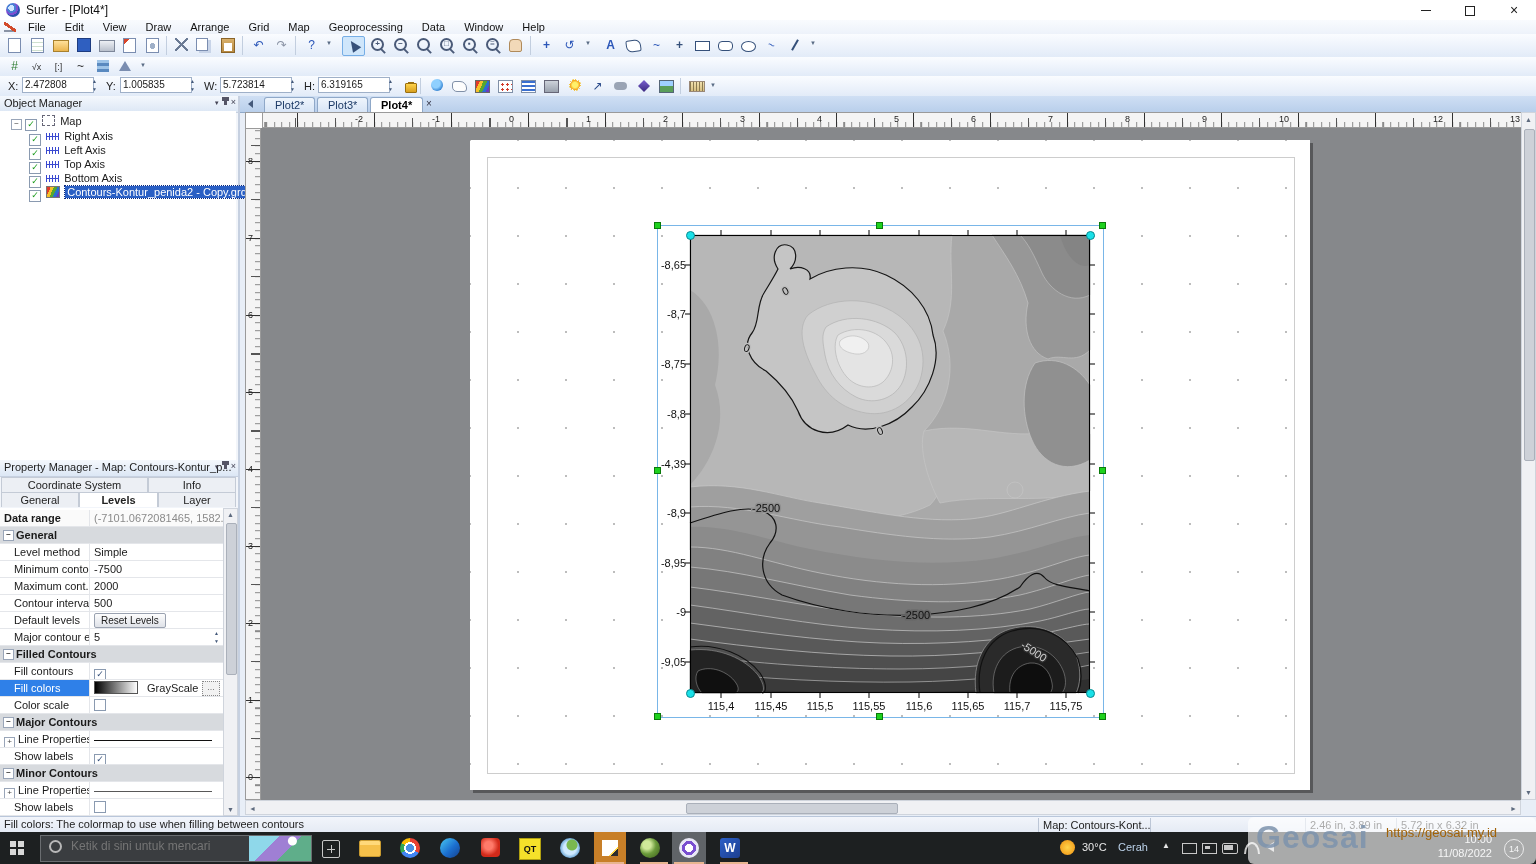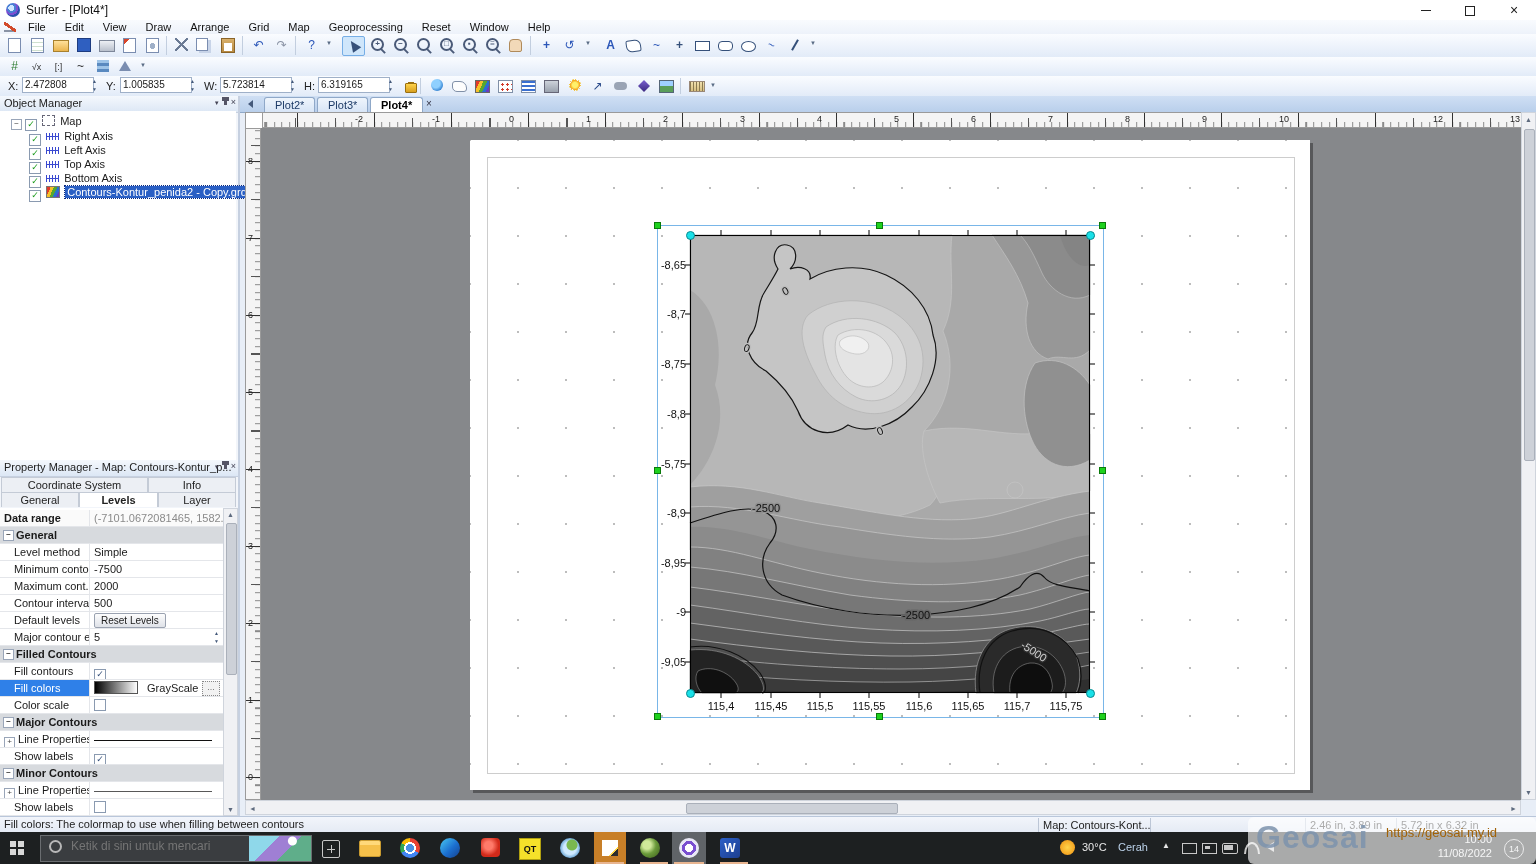--- a/index.html
+++ b/index.html
@@ -128,21 +128,21 @@
     <div class="abs feather"></div>
     <div class="abs" style="left:20px;top:0;">
       <span class="menuitem">File</span>
       <span class="menuitem">Edit</span>
       <span class="menuitem">View</span>
       <span class="menuitem">Draw</span>
       <span class="menuitem">Arrange</span>
       <span class="menuitem">Grid</span>
       <span class="menuitem">Map</span>
       <span class="menuitem">Geoprocessing</span>
-      <span class="menuitem">Reset</span>
+      <span class="menuitem">Data</span>
       <span class="menuitem">Window</span>
       <span class="menuitem">Help</span>
     </div>
     <div class="abs childctl" style="left:1490px;">–</div>
     <div class="abs childctl" style="left:1506px;">❐</div>
     <div class="abs childctl" style="left:1522px;">×</div>
   </div>
 
   <div class="abs toolrow" style="top:34px;height:23px;">
     <div class="ti" style="left:4px;top:2px;">
@@ -549,21 +549,21 @@
       <path d="M-5,30 H0 M-5,79 H0 M-5,129 H0 M-5,179 H0 M-5,229 H0 M-5,278 H0 M-5,328 H0 M-5,377 H0 M-5,427 H0" stroke="#000" stroke-width="1"></path>
       <path d="M400,30 h5 M400,79 h5 M400,129 h5 M400,179 h5 M400,229 h5 M400,278 h5 M400,328 h5 M400,377 h5 M400,427 h5" stroke="#000" stroke-width="1"></path>
       <path d="M31,458 v5 M81,458 v5 M130,458 v5 M179,458 v5 M229,458 v5 M278,458 v5 M327,458 v5 M376,458 v5" stroke="#000" stroke-width="1"></path>
       <path d="M31,0 v-5 M81,0 v-5 M130,0 v-5 M179,0 v-5 M229,0 v-5 M278,0 v-5 M327,0 v-5 M376,0 v-5" stroke="#000" stroke-width="1"></path>
     </svg>
 
     <div class="ticklab" style="left:385px;top:131px;width:40px;text-align:right;">-8,65</div>
     <div class="ticklab" style="left:385px;top:180px;width:40px;text-align:right;">-8,7</div>
     <div class="ticklab" style="left:385px;top:230px;width:40px;text-align:right;">-8,75</div>
     <div class="ticklab" style="left:385px;top:280px;width:40px;text-align:right;">-8,8</div>
-    <div class="ticklab" style="left:385px;top:330px;width:40px;text-align:right;">-5,75</div>
+    <div class="ticklab" style="left:385px;top:330px;width:40px;text-align:right;">-4,39</div>
     <div class="ticklab" style="left:385px;top:379px;width:40px;text-align:right;">-8,9</div>
     <div class="ticklab" style="left:385px;top:429px;width:40px;text-align:right;">-8,95</div>
     <div class="ticklab" style="left:385px;top:478px;width:40px;text-align:right;">-9</div>
     <div class="ticklab" style="left:385px;top:528px;width:40px;text-align:right;">-9,05</div>
     <div class="ticklab" style="left:440px;top:572px;width:40px;text-align:center;">115,4</div>
     <div class="ticklab" style="left:490px;top:572px;width:40px;text-align:center;">115,45</div>
     <div class="ticklab" style="left:539px;top:572px;width:40px;text-align:center;">115,5</div>
     <div class="ticklab" style="left:588px;top:572px;width:40px;text-align:center;">115,55</div>
     <div class="ticklab" style="left:638px;top:572px;width:40px;text-align:center;">115,6</div>
     <div class="ticklab" style="left:687px;top:572px;width:40px;text-align:center;">115,65</div>

